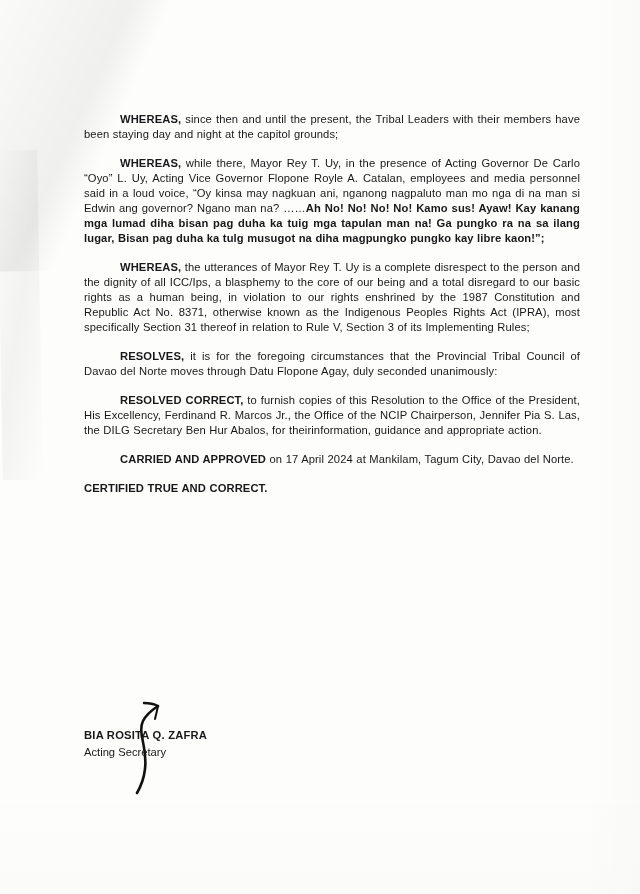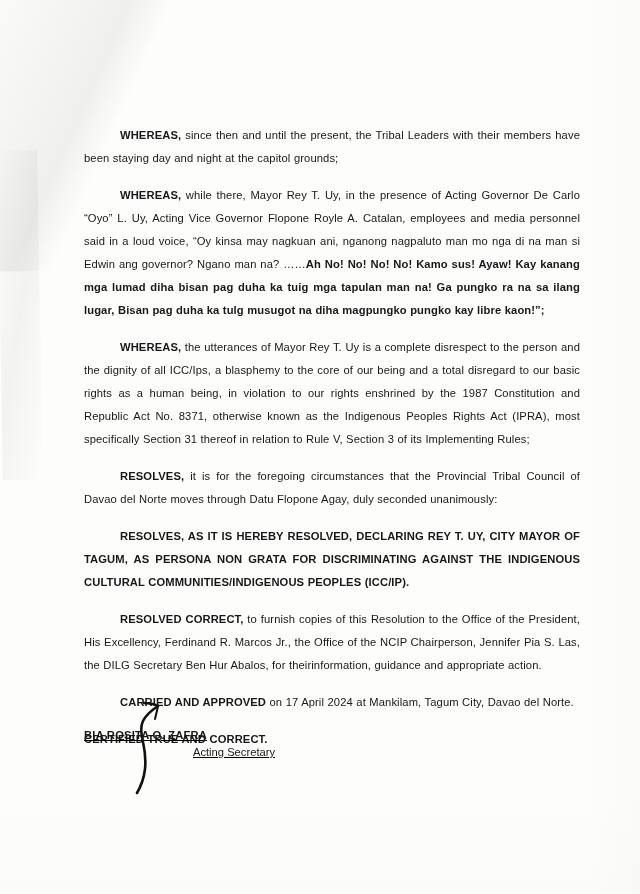--- a/index.html
+++ b/index.html
@@ -41,59 +41,57 @@
     pointer-events: none;
   }
 
   .body-text {
     position: absolute;
     left: 84px;
     top: 112px;
     width: 496px;
   }
   p.para {
-    margin: 12px 0 14px 0;
+    margin: 0 0 14px 0;
     text-align: justify;
     text-indent: 36px;
     font-size: 11.2px;
-    line-height: 23px;
+    line-height: 15px;
     color: #18181a;
     letter-spacing: 0.01em;
     word-spacing: 0.02em;
   }
   p.para.no-indent { text-indent: 0; }
   p.para:last-child { margin-bottom: 0; }
   b, .b { font-weight: bold; }
   .allcaps-block {
     text-transform: none;
     font-weight: bold;
   }
   .gap-lg { margin-bottom: 16px; }
 
   
   .sig-block {
     position: absolute;
     left: 84px;
     top: 728px;
     width: 300px;
-    text-decoration: underline;
   }
   .sig-name {
     font-size: 11.2px;
     font-weight: bold;
     color: #18181a;
     letter-spacing: 0.02em;
     line-height: 15px;
   }
   .sig-title {
     font-size: 11.2px;
     color: #18181a;
     line-height: 16px;
     margin-top: 1px;
-    text-align: center;
   }
   .signature-mark {
     position: absolute;
     left: 112px;
     top: 694px;
     width: 70px;
     height: 104px;
     pointer-events: none;
   }
 </style>
@@ -120,21 +118,20 @@
 
     <p class="para">
       <b>WHEREAS,</b><span> the utterances of Mayor Rey T. Uy is a complete disrespect to the person and the dignity of all ICC/Ips, a blasphemy to the core of our being and a total disregard to our basic rights as a human being, in violation to our rights enshrined by the 1987 Constitution and Republic Act No. 8371, otherwise known as the Indigenous Peoples Rights Act (IPRA), most specifically Section 31 thereof in relation to Rule V, Section 3 of its Implementing Rules;</span>
     </p>
 
 
     <p class="para">
       <b>RESOLVES,</b><span> it is for the foregoing circumstances that the Provincial Tribal Council of Davao del Norte moves through Datu Flopone Agay, duly seconded unanimously:</span>
     </p>
 
-    <p class="para allcaps-block">RESOLVES, AS IT IS HEREBY RESOLVED, DECLARING REY T. UY, CITY MAYOR OF TAGUM, AS PERSONA NON GRATA FOR DISCRIMINATING AGAINST THE INDIGENOUS CULTURAL COMMUNITIES/INDIGENOUS PEOPLES (ICC/IP).</p>
 
     <p class="para">
       <b>RESOLVED CORRECT,</b><span> to furnish copies of this Resolution to the Office of the President, His Excellency, Ferdinand R. Marcos Jr., the Office of the NCIP Chairperson, Jennifer Pia S. Las, the DILG Secretary Ben Hur Abalos, for theirinformation, guidance and appropriate action.</span>
     </p>
 
     <p class="para gap-lg">
       <b>CARRIED AND APPROVED</b><span> on 17 April 2024 at Mankilam, Tagum City, Davao del Norte.</span>
     </p>
 
     <p class="para no-indent allcaps-block">CERTIFIED TRUE AND CORRECT.</p>

